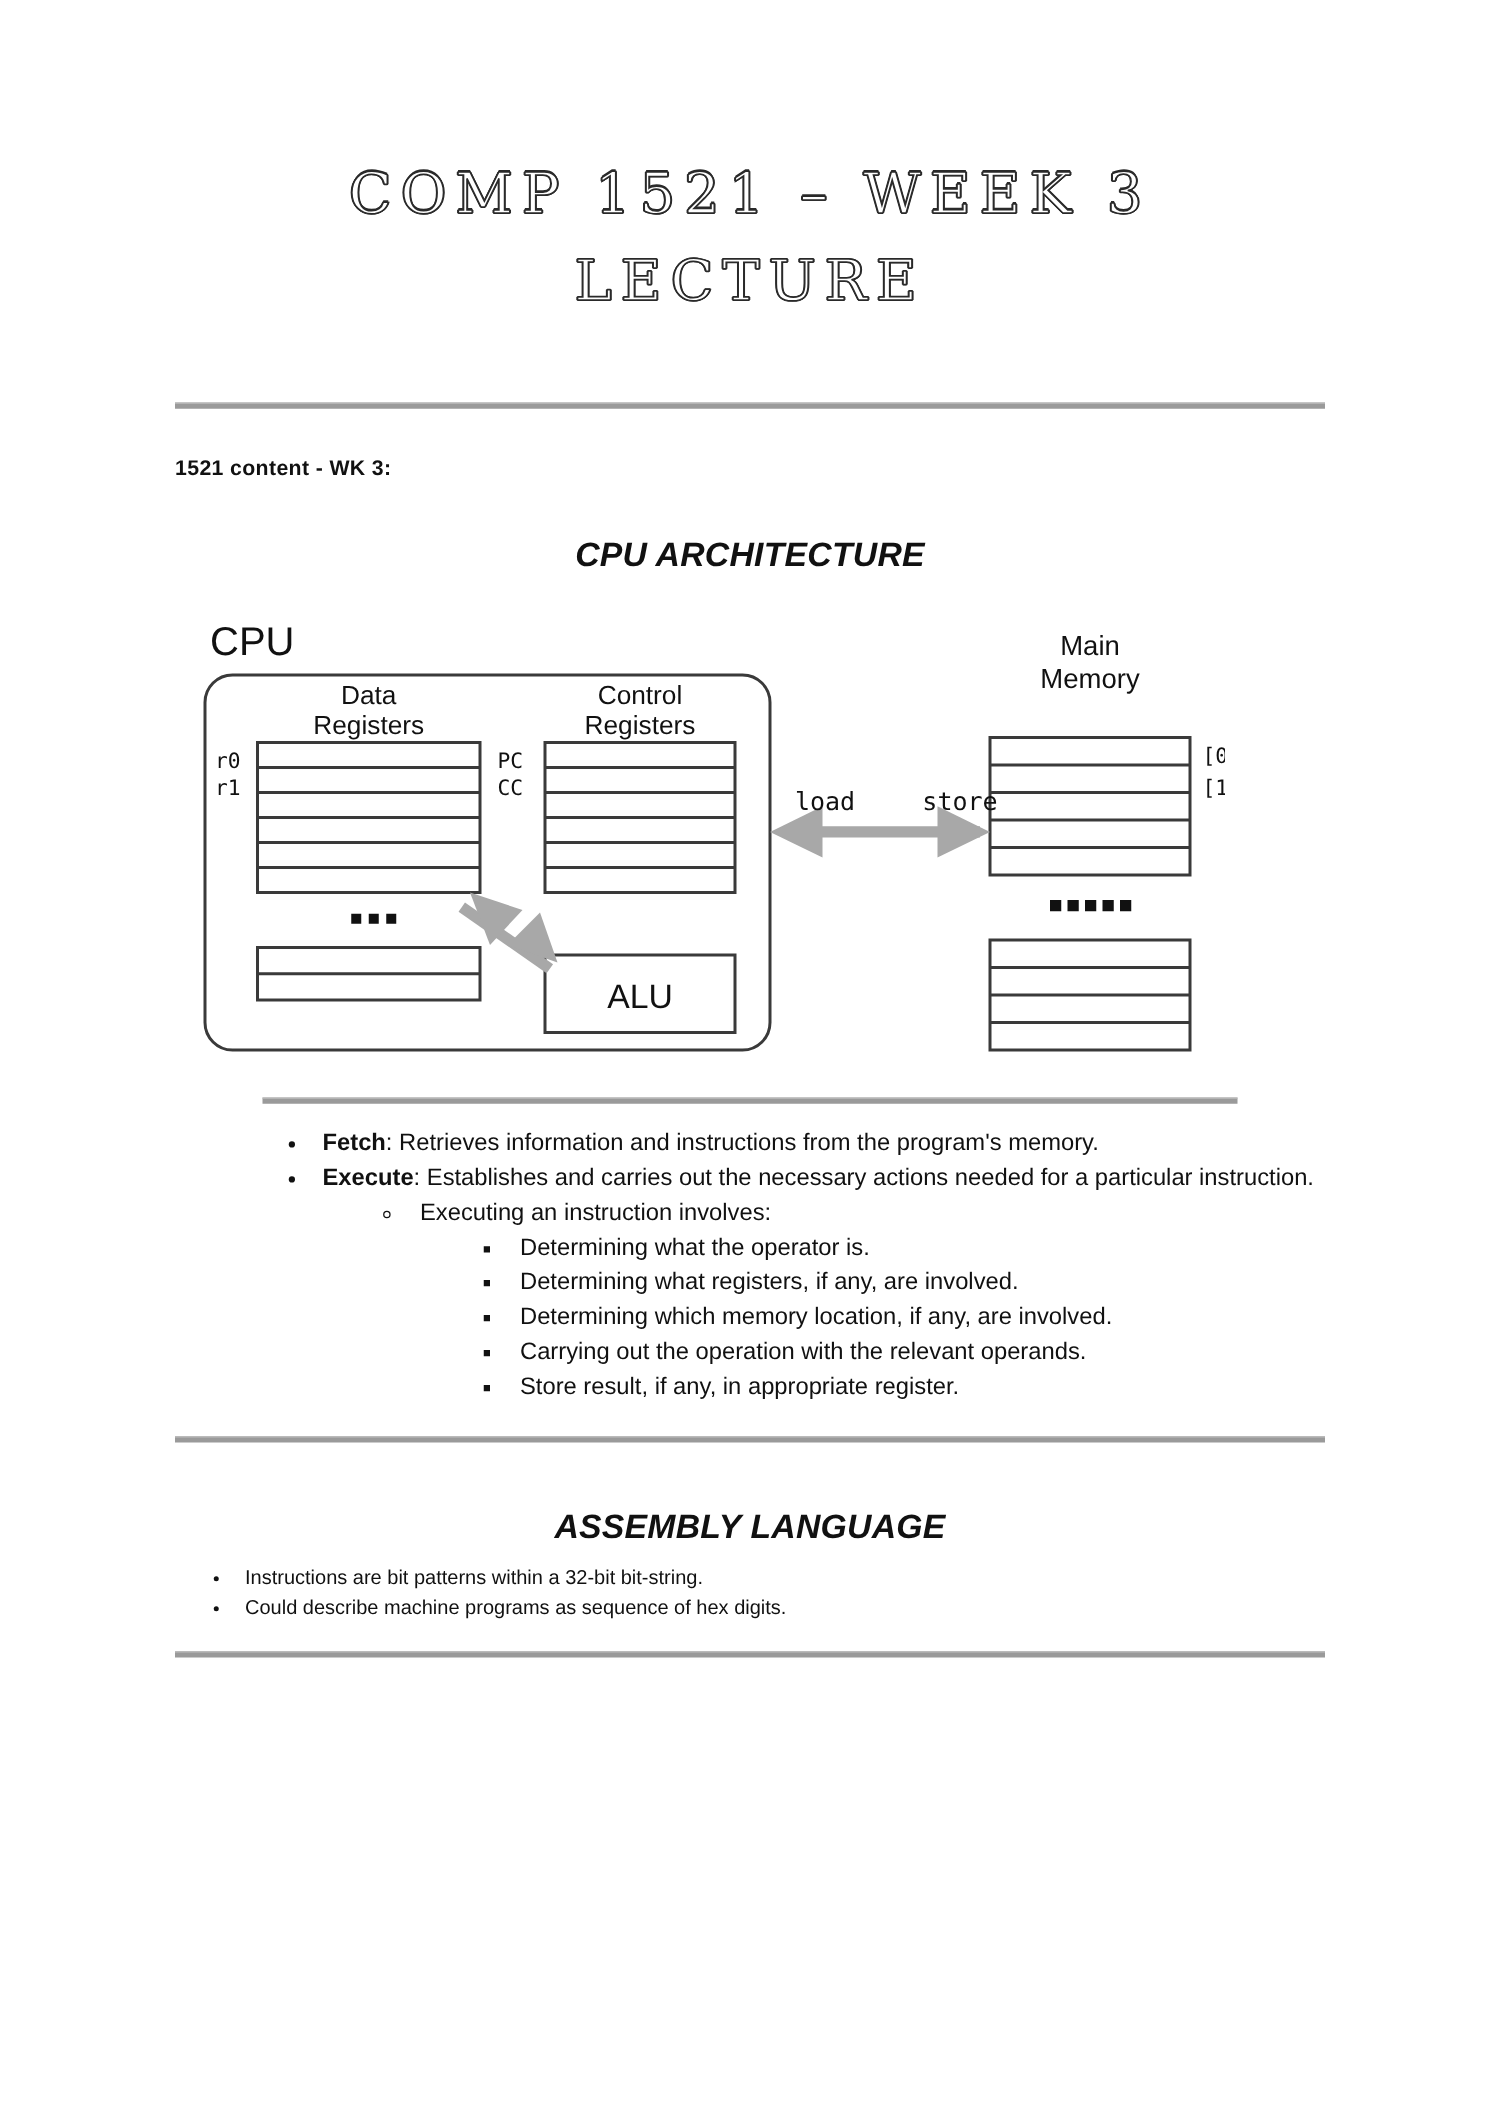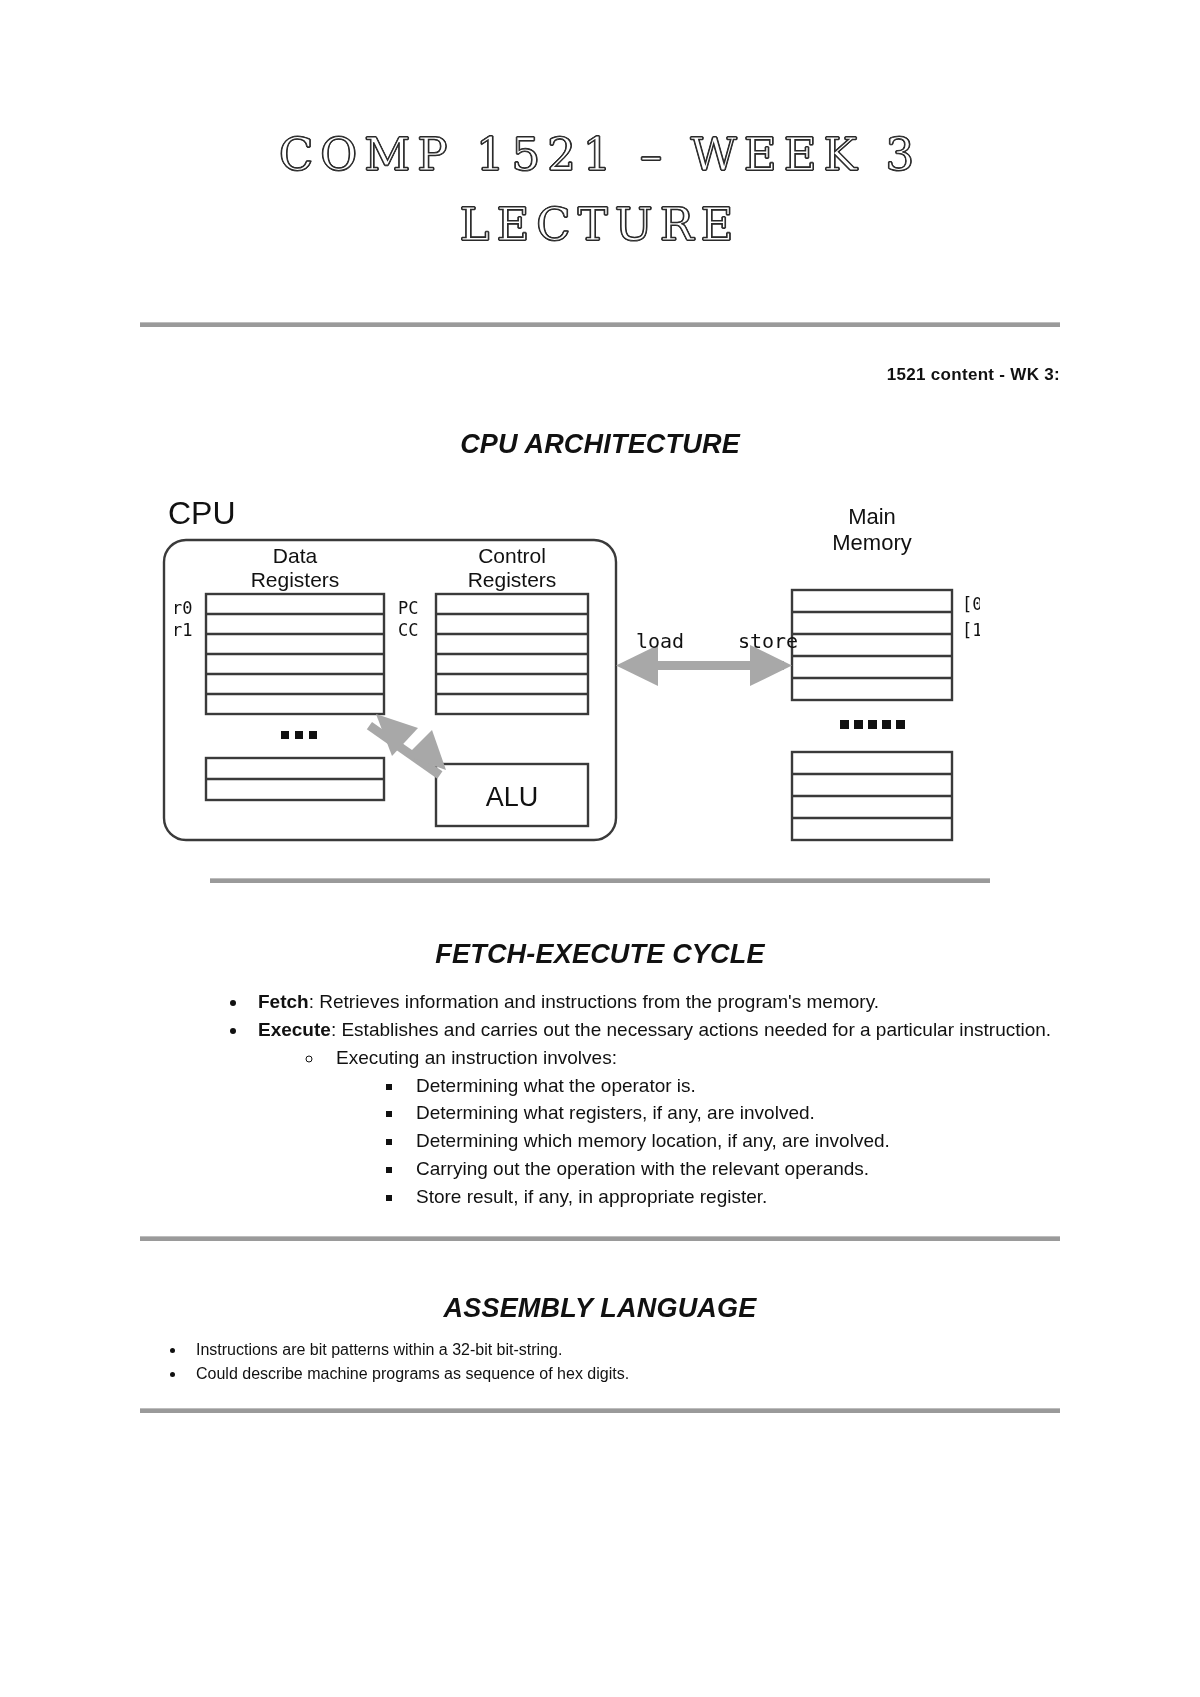--- a/index.html
+++ b/index.html
@@ -52,21 +52,20 @@
   .rule-fetch   { margin-top: 26px; }
   .rule-asm     { margin-top: 22px; }
 
   
   .content-label {
     margin: 0;
     padding-top: 38px;
     font-size: 17px;
     font-weight: bold;
     letter-spacing: 0.3px;
-    text-align: right;
   }
 
   
   .section-heading {
     margin: 0;
     text-align: center;
     font-size: 27px;
     font-weight: bold;
     letter-spacing: 0.2px;
     font-style: italic;
@@ -221,21 +220,20 @@
       <text x="732" y="44" text-anchor="middle" font-family="Liberation Sans, sans-serif" font-size="22" fill="#111">Main</text>
       <text x="732" y="70" text-anchor="middle" font-family="Liberation Sans, sans-serif" font-size="22" fill="#111">Memory</text>
 
       <text x="822" y="130" font-family="DejaVu Sans Mono, monospace" font-size="17" fill="#111">[0]</text>
       <text x="822" y="156" font-family="DejaVu Sans Mono, monospace" font-size="17" fill="#111">[1]</text>
     </svg>
   </div>
 
   <div class="rule rule-cpu"></div>
 
-  <h2 class="section-heading h-fetch">FETCH-EXECUTE CYCLE</h2>
 
   <ul class="lvl1">
     <li>
       <span class="b">Fetch</span><span>: Retrieves information and instructions from the program's memory.</span>
     </li>
     <li>
       <span class="b">Execute</span><span>: Establishes and carries out the necessary actions needed for a particular instruction.</span>
       <ul class="lvl2">
         <li>
           <span>Executing an instruction involves:</span>

